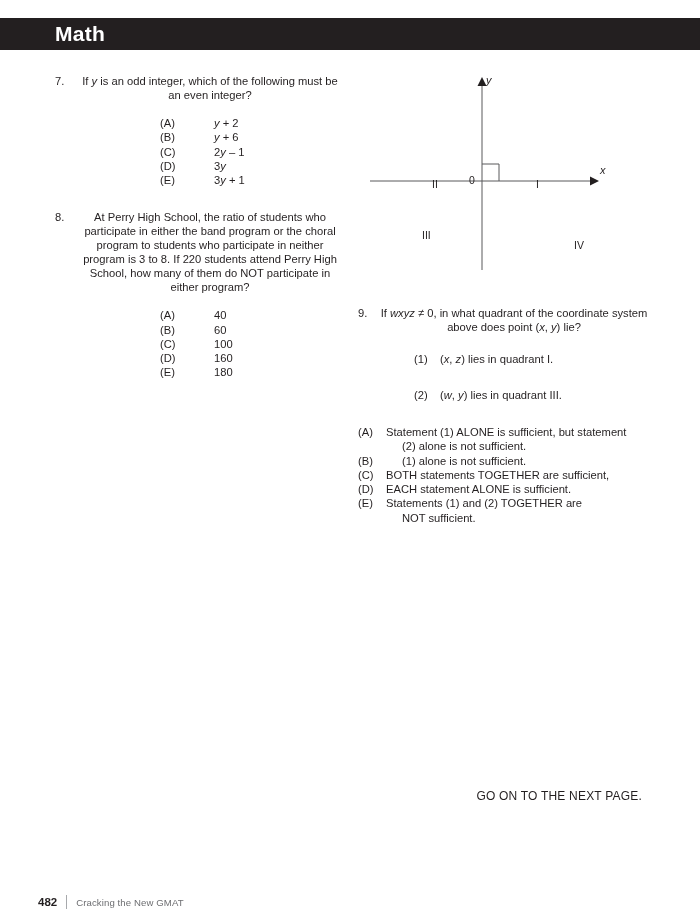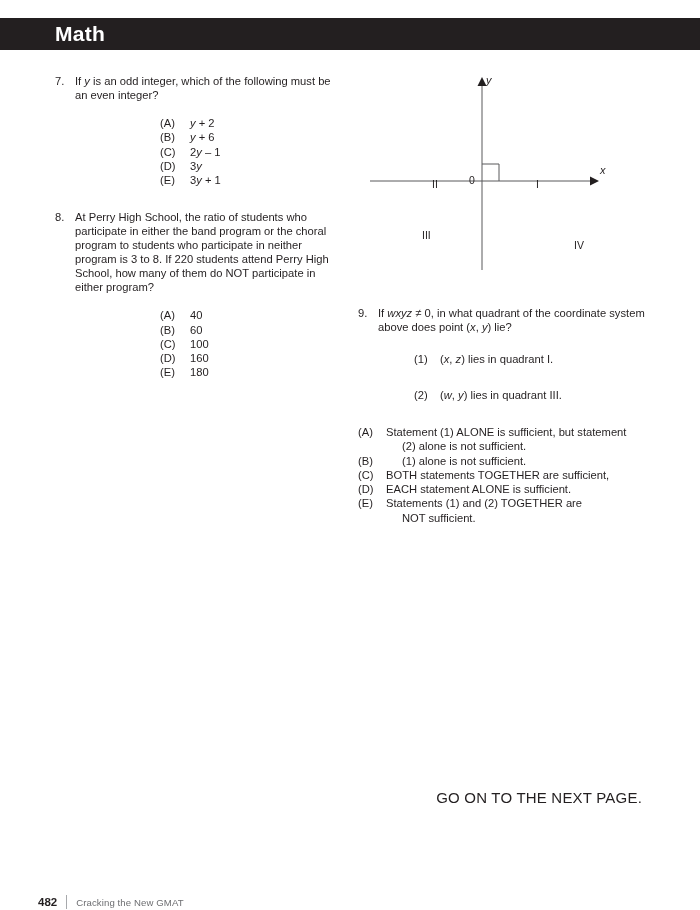--- a/index.html
+++ b/index.html
@@ -51,20 +51,21 @@
     font-size: 11.2px;
     line-height: 14.1px;
   }
   .q-num {
     width: 20px;
     flex: 0 0 20px;
     text-align: left;
   }
   .q-text {
     flex: 1 1 auto;
+    text-align: center;
   }
 
   
   .choices {
     margin-top: 14px;
     font-size: 11.2px;
     line-height: 14.3px;
   }
   .choice-row {
     display: flex;
@@ -77,20 +78,21 @@
   .choice-val {
     flex: 0 0 auto;
   }
 
   
   .choices-left {
     margin-left: 105px;
   }
   .choices-left .choice-val {
     min-width: 46px;
+    margin-left: 24px;
   }
   .num-val {
     display: inline-block;
     width: 26px;
     text-align: left;
   }
 
   .ital { font-style: italic; }
 
   
@@ -156,21 +158,21 @@
     flex: 0 0 28px;
   }
   .ds-text { flex: 1 1 auto; }
   .ds-cont { display: block; padding-left: 16px; }
 
   
   .goon {
     position: absolute;
     right: 58px;
     top: 789px;
-    font-size: 15px;
+    font-size: 12px;
     letter-spacing: 0.2px;
   }
   .page-footer {
     position: absolute;
     left: 38px;
     top: 894px;
     display: flex;
     align-items: center;
     height: 16px;
   }

